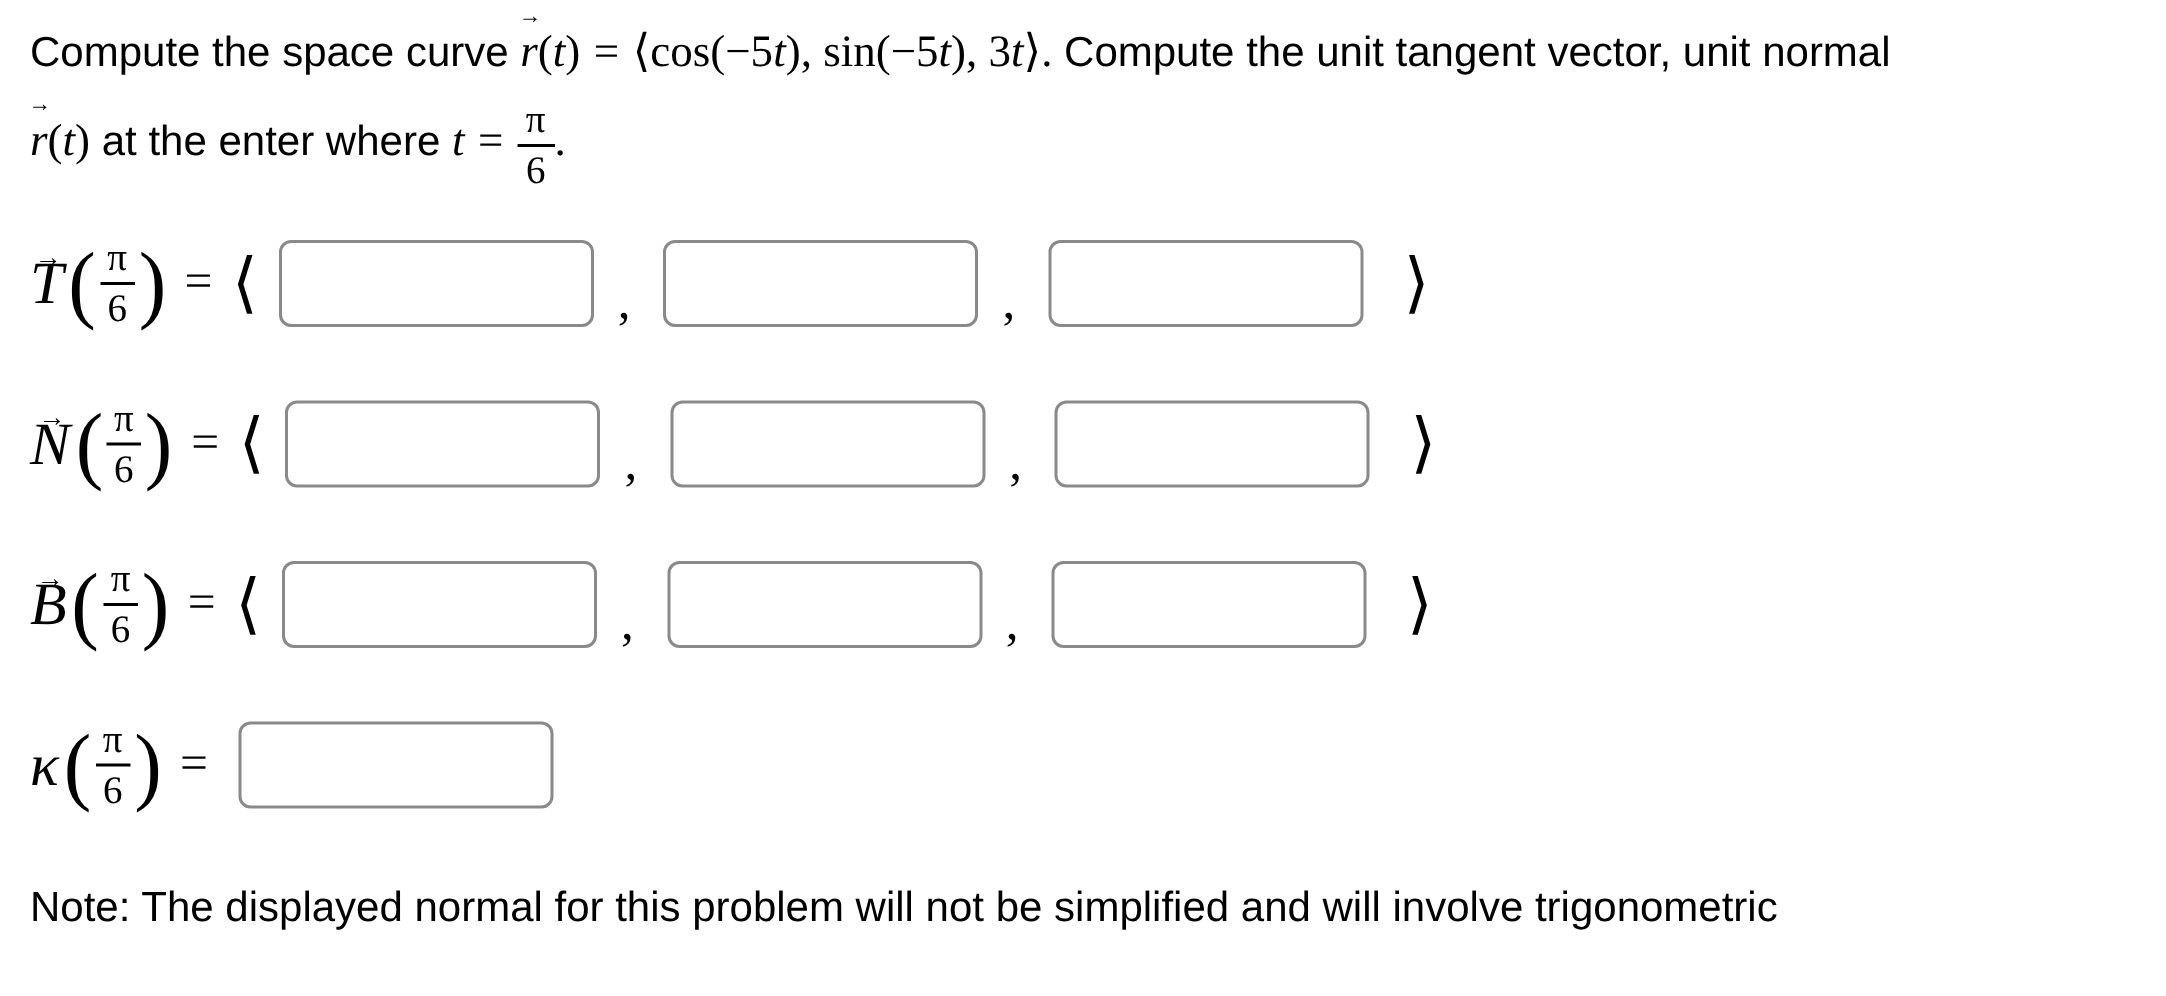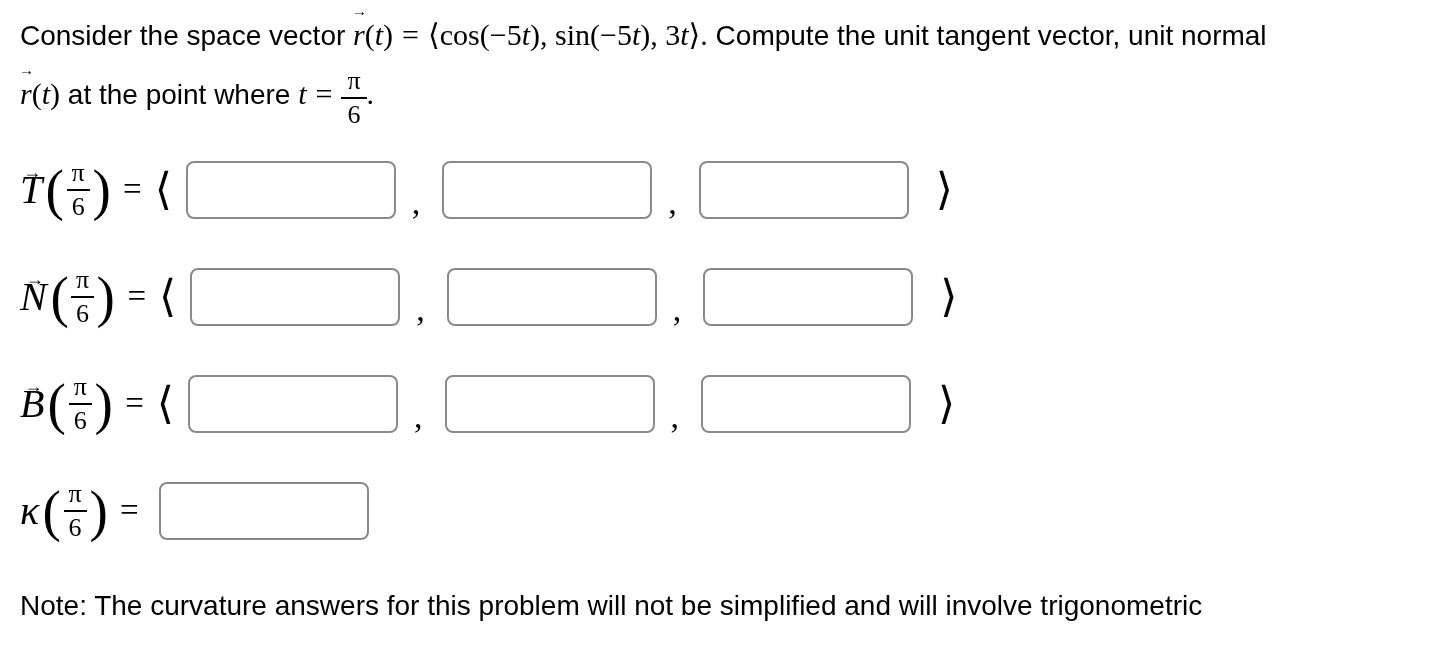--- a/index.html
+++ b/index.html
@@ -129,27 +129,27 @@
   }
   .note .nline { display: block; }
 </style>
 </head>
 <body>
 
 <div class="page">
 
   <div class="para statement">
     <div class="line1">
-      <span>Consider the space vector</span>
+      <span>Compute the space curve</span>
       <span class="m vec"><span class="vec-arrow">→</span><span class="it">r</span></span><span class="m">(</span><span class="m it">t</span><span class="m">)</span><span class="m meq">=</span><span class="m">⟨</span><span class="m">cos(−5</span><span class="m it">t</span><span class="m">), sin(−5</span><span class="m it">t</span><span class="m">), 3</span><span class="m it">t</span><span class="m">⟩</span><span class="m">.</span>
       <span>Compute the unit tangent vector, unit normal</span>
     </div>
     <div class="line2">
       <span class="m vec"><span class="vec-arrow">→</span><span class="it">r</span></span><span class="m">(</span><span class="m it">t</span><span class="m">)</span>
-      <span>at the point where</span>
+      <span>at the enter where</span>
       <span class="m it">t</span><span class="m meq">=</span><span class="ifrac"><span class="num">π</span><span class="den">6</span></span><span class="m">.</span>
     </div>
   </div>
 
   <div class="answer-row">
     <span class="row-letter vec"><span class="vec-arrow">→</span><span>T</span></span>
     <span class="bigparen bp-open">(</span>
     <span class="rfrac">
         <span class="num">π</span>
         <span class="den">6</span>
@@ -207,16 +207,16 @@
     <span class="rfrac">
         <span class="num">π</span>
         <span class="den">6</span>
       </span>
     <span class="bigparen">)</span>
     <span class="row-eq">=</span>
     <input type="text" class="ans-input kappa-input" placeholder="" style="">
   </div>
 
   <p class="note">
-    <span class="nline">Note: The curvature answers for this problem will not be simplified and will involve trigonometric</span>
+    <span class="nline">Note: The displayed normal for this problem will not be simplified and will involve trigonometric</span>
   </p>
 
 </div>
 
 </body></html>

